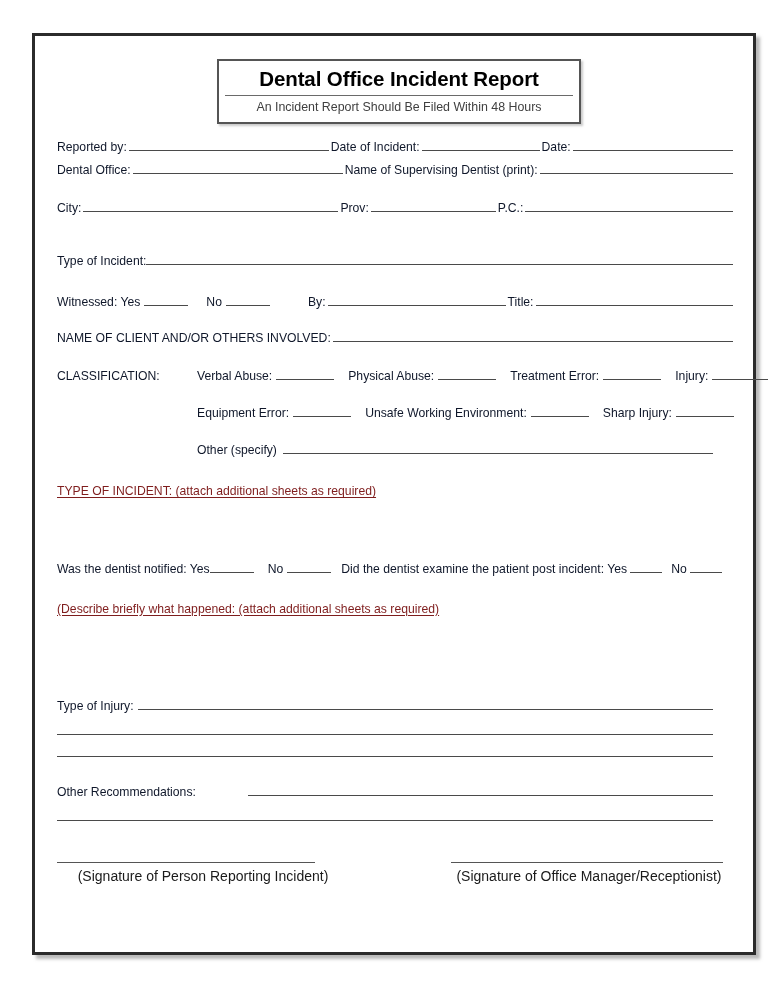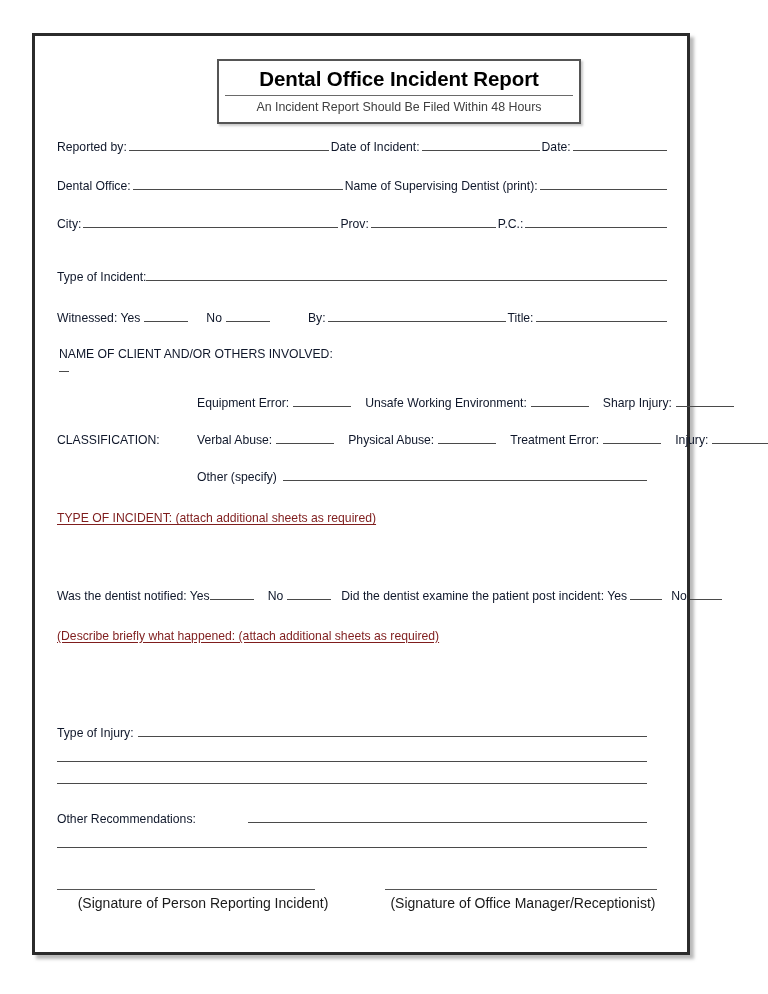--- a/index.html
+++ b/index.html
@@ -15,21 +15,21 @@
     color: #111111;
     position: relative;
     overflow: hidden;
   }
 
   
   .page-sheet {
     position: absolute;
     left: 32px;
     top: 33px;
-    width: 658px;
+    width: 724px;
     height: 922px;
     background: #ffffff;
     border: 3px solid #2b2b2b;
     box-sizing: border-box;
     box-shadow: 4px 4px 3px rgba(130,130,130,0.55);
     text-decoration: underline;
   }
 
   .page-inner {
     position: absolute;
@@ -165,21 +165,21 @@
 
       <div class="row" style="margin-top:0px;">
         <span class="lbl">Reported by:</span>
         <span class="blank" style="flex:0 0 200px;"></span>
         <span class="lbl">Date of Incident:</span>
         <span class="blank" style="flex:0 0 118px;"></span>
         <span class="lbl">Date:</span>
         <span class="blank"></span>
       </div>
 
-      <div class="row" style="margin-top:24px;">
+      <div class="row" style="margin-top:8px;">
         <span class="lbl">Dental Office:</span>
         <span class="blank" style="flex:0 0 210px;"></span>
         <span class="lbl">Name of Supervising Dentist (print):</span>
         <span class="blank"></span>
       </div>
 
 
       <div class="row" style="margin-top:24px;">
         <span class="lbl">City:</span>
         <span class="blank" style="flex:0 0 255px;"></span>
@@ -200,48 +200,48 @@
         <span class="spacer-sm"></span>
         <span class="lbl">No</span>
         <span class="blank-sm"></span>
         <span class="spacer-md"></span>
         <span class="lbl">By:</span>
         <span class="blank" style="flex:0 0 178px;"></span>
         <span class="lbl">Title:</span>
         <span class="blank"></span>
       </div>
 
-      <div class="row" style="margin-top:22px;flex-direction:column;">
+      <div class="row" style="margin-top:22px;">
         <span class="lbl">NAME OF CLIENT AND/OR OTHERS INVOLVED:</span>
         <span class="blank"></span>
-      </div>
-
-      <div class="row indent-class" style="margin-top:23px;">
-        <span class="lbl">Equipment Error:</span>
-        <span class="blank-md"></span>
-        <span class="gap-10"></span>
-        <span class="lbl">Unsafe Working Environment:</span>
-        <span class="blank-md"></span>
-        <span class="gap-10"></span>
-        <span class="lbl">Sharp Injury:</span>
-        <span class="blank-md"></span>
       </div>
 
       <div class="row" style="margin-top:23px;">
         <span class="lbl" style="flex:0 0 140px;">CLASSIFICATION:</span>
         <span class="lbl">Verbal Abuse:</span>
         <span class="blank-md"></span>
         <span class="gap-10"></span>
         <span class="lbl">Physical Abuse:</span>
         <span class="blank-md"></span>
         <span class="gap-10"></span>
         <span class="lbl">Treatment Error:</span>
         <span class="blank-md"></span>
         <span class="gap-10"></span>
         <span class="lbl">Injury:</span>
+        <span class="blank-md"></span>
+      </div>
+
+      <div class="row indent-class" style="margin-top:23px;">
+        <span class="lbl">Equipment Error:</span>
+        <span class="blank-md"></span>
+        <span class="gap-10"></span>
+        <span class="lbl">Unsafe Working Environment:</span>
+        <span class="blank-md"></span>
+        <span class="gap-10"></span>
+        <span class="lbl">Sharp Injury:</span>
         <span class="blank-md"></span>
       </div>
 
       <div class="row indent-class" style="margin-top:23px;">
         <span class="lbl">Other (specify)</span>
         <span class="blank" style="margin-left:6px; margin-right:22px;"></span>
       </div>
 
       <div style="margin-top:24px;">
         <span class="heading-ul">TYPE OF INCIDENT: (attach additional sheets as required)</span>

